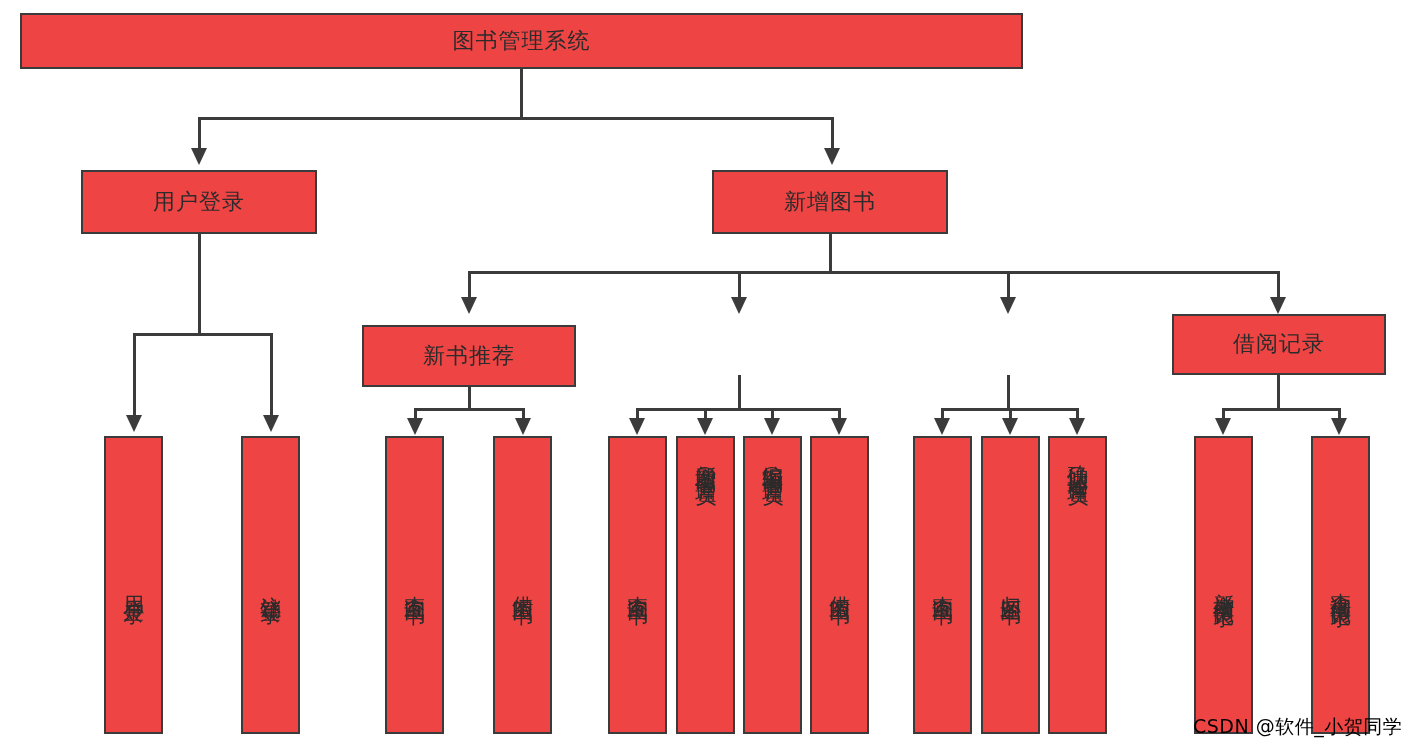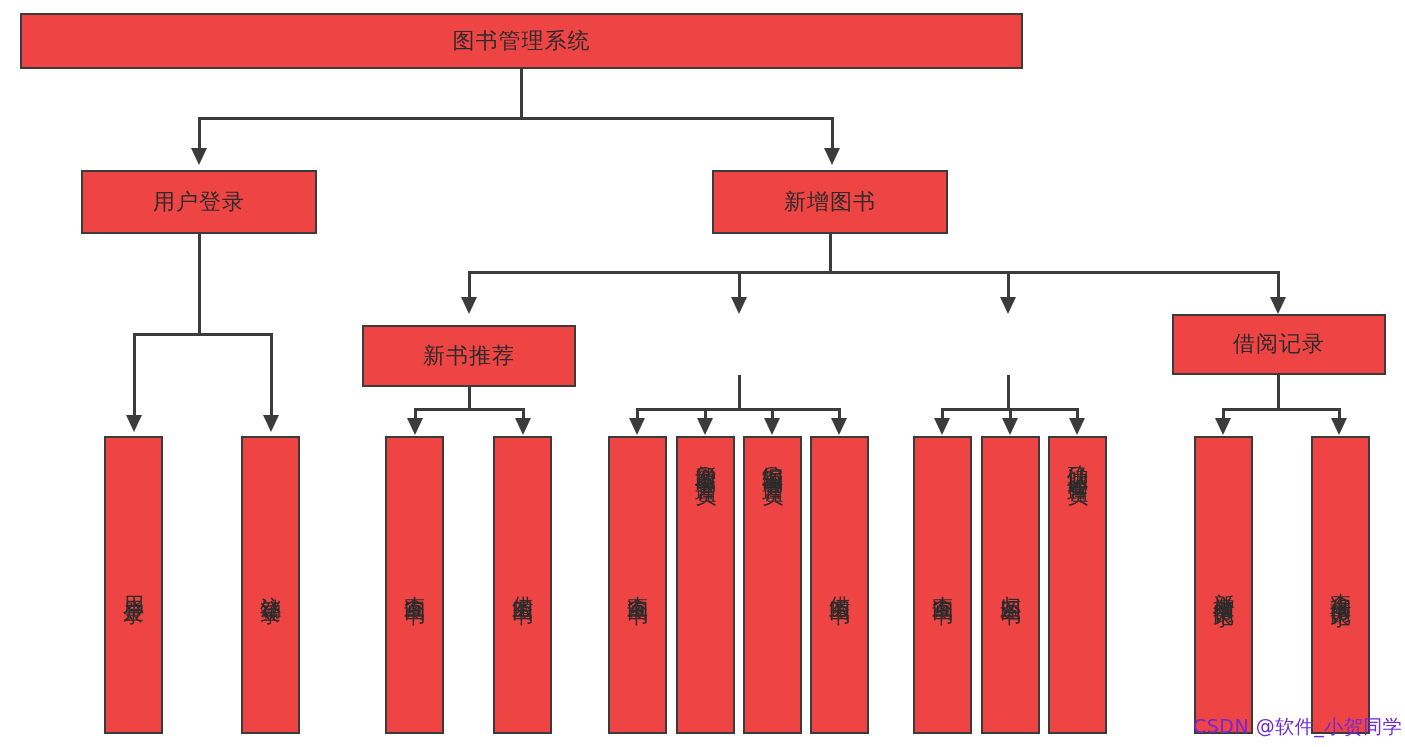--- a/index.html
+++ b/index.html
@@ -57,21 +57,21 @@
     position: absolute;
     width: 0;
     height: 0;
     border-left: 8px solid transparent;
     border-right: 8px solid transparent;
     border-top: 17px solid #3b3b3b;
     z-index: 2;
   }
   .watermark {
     position: absolute;
-    color: #6d28d9;
+    color: #000000;
     font-size: 19px;
     letter-spacing: 0.5px;
     z-index: 5;
     white-space: nowrap;
   }
 </style>
 </head>
 <body>
 
 <div id="canvas">

